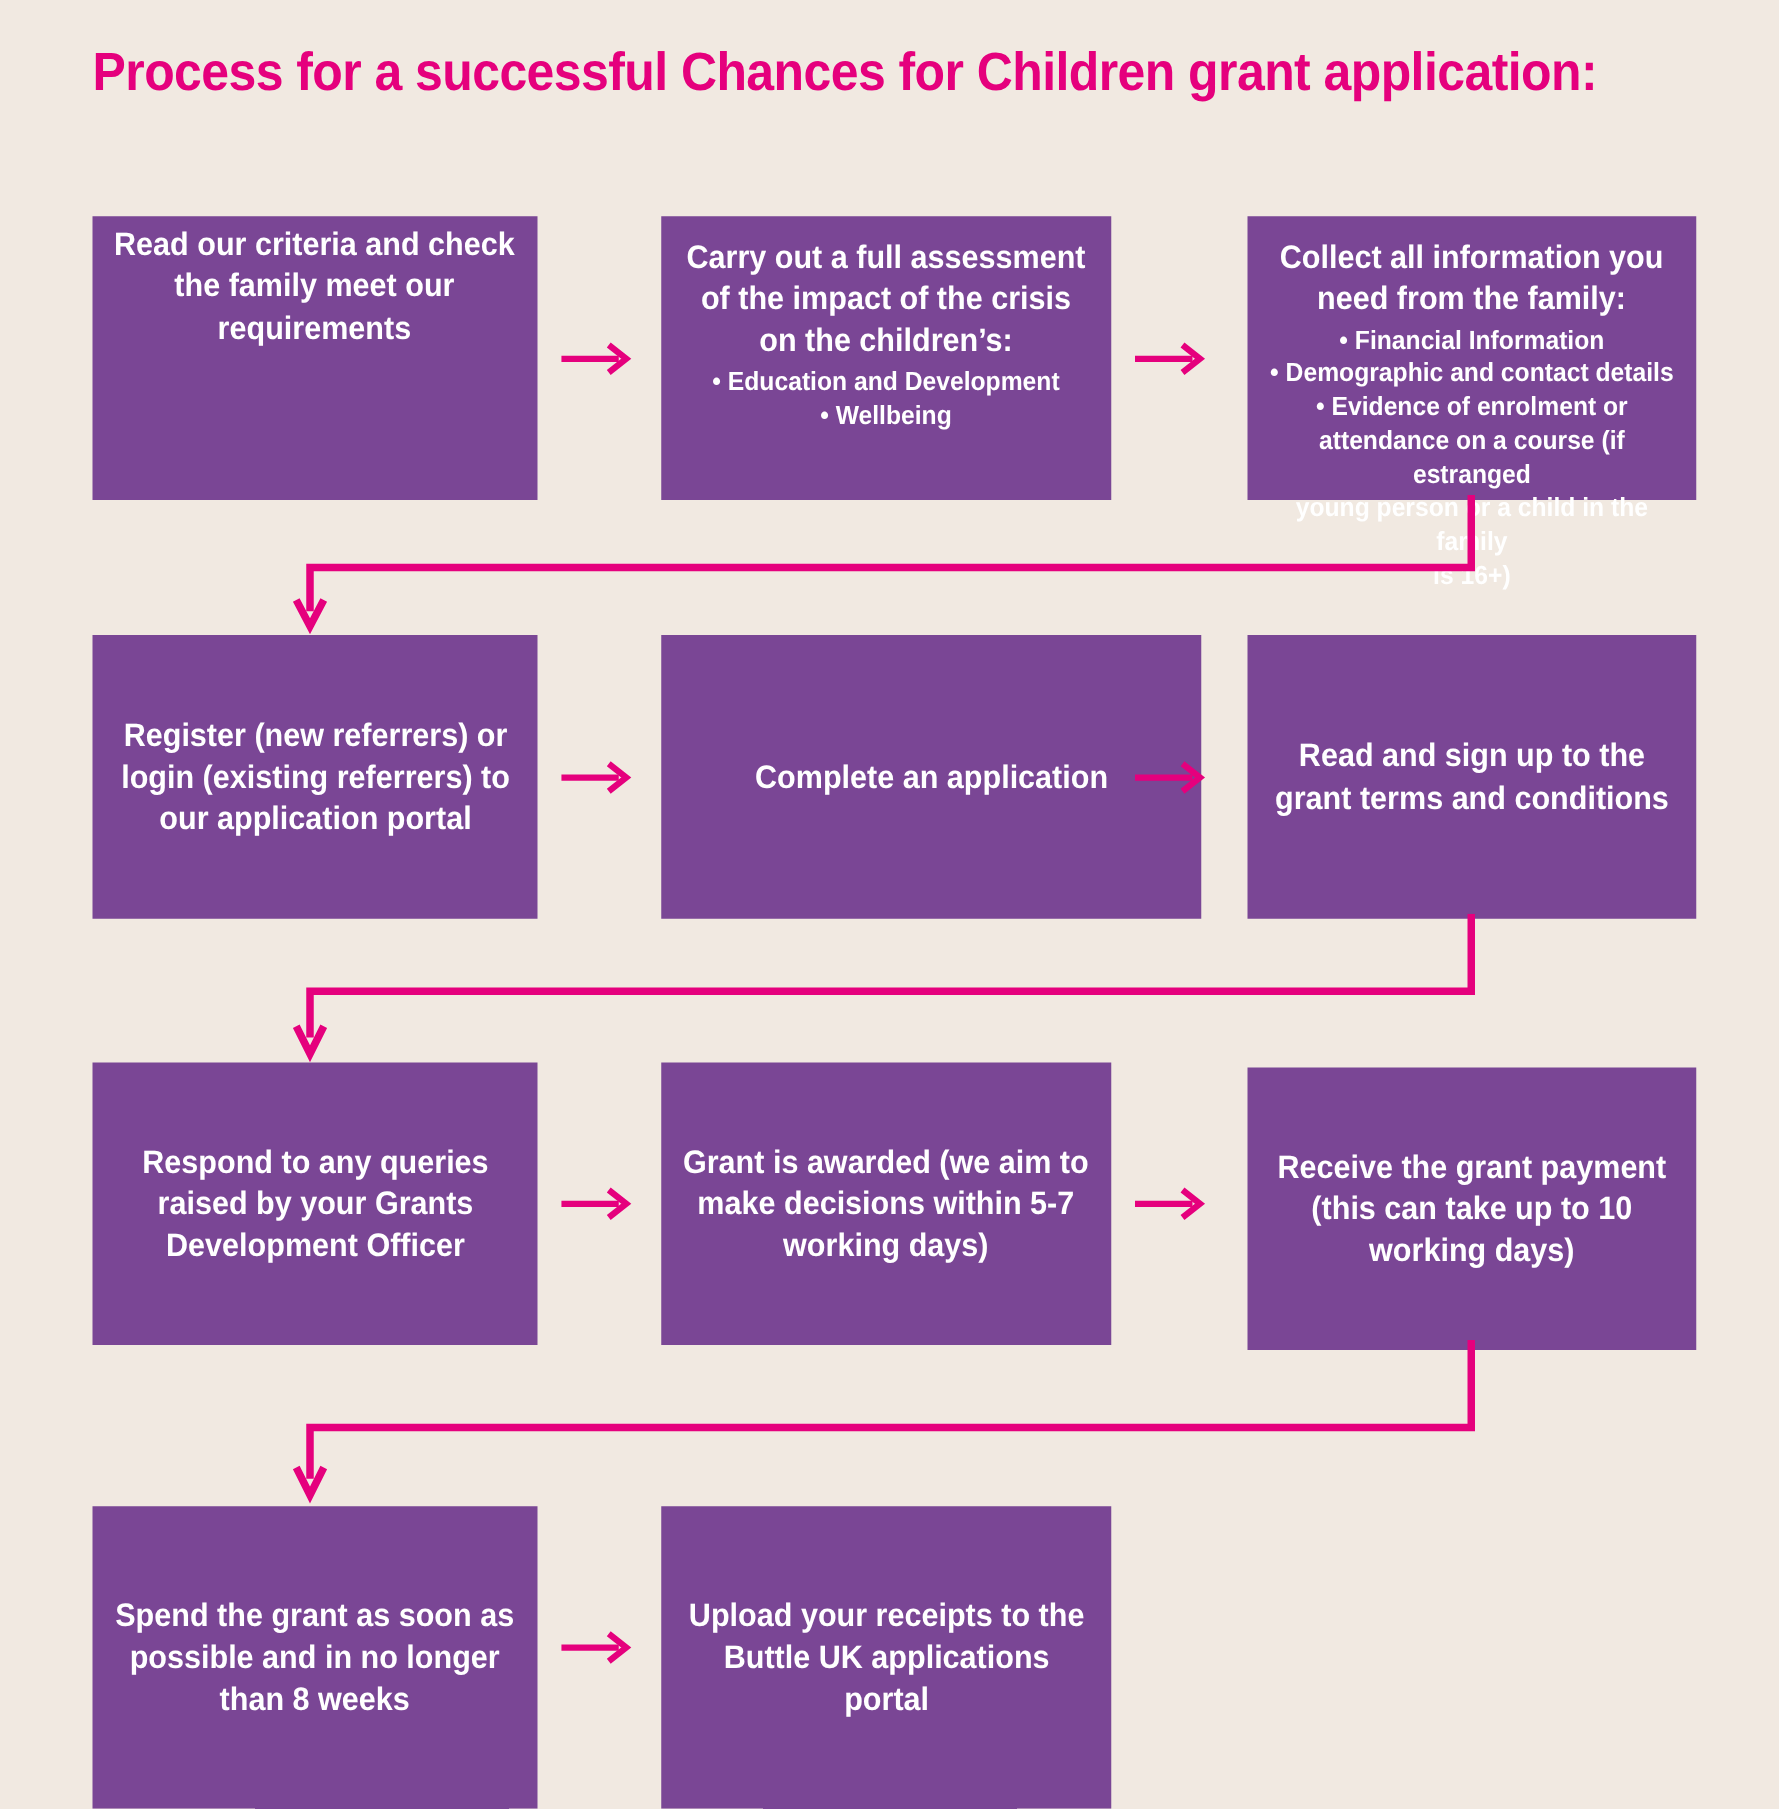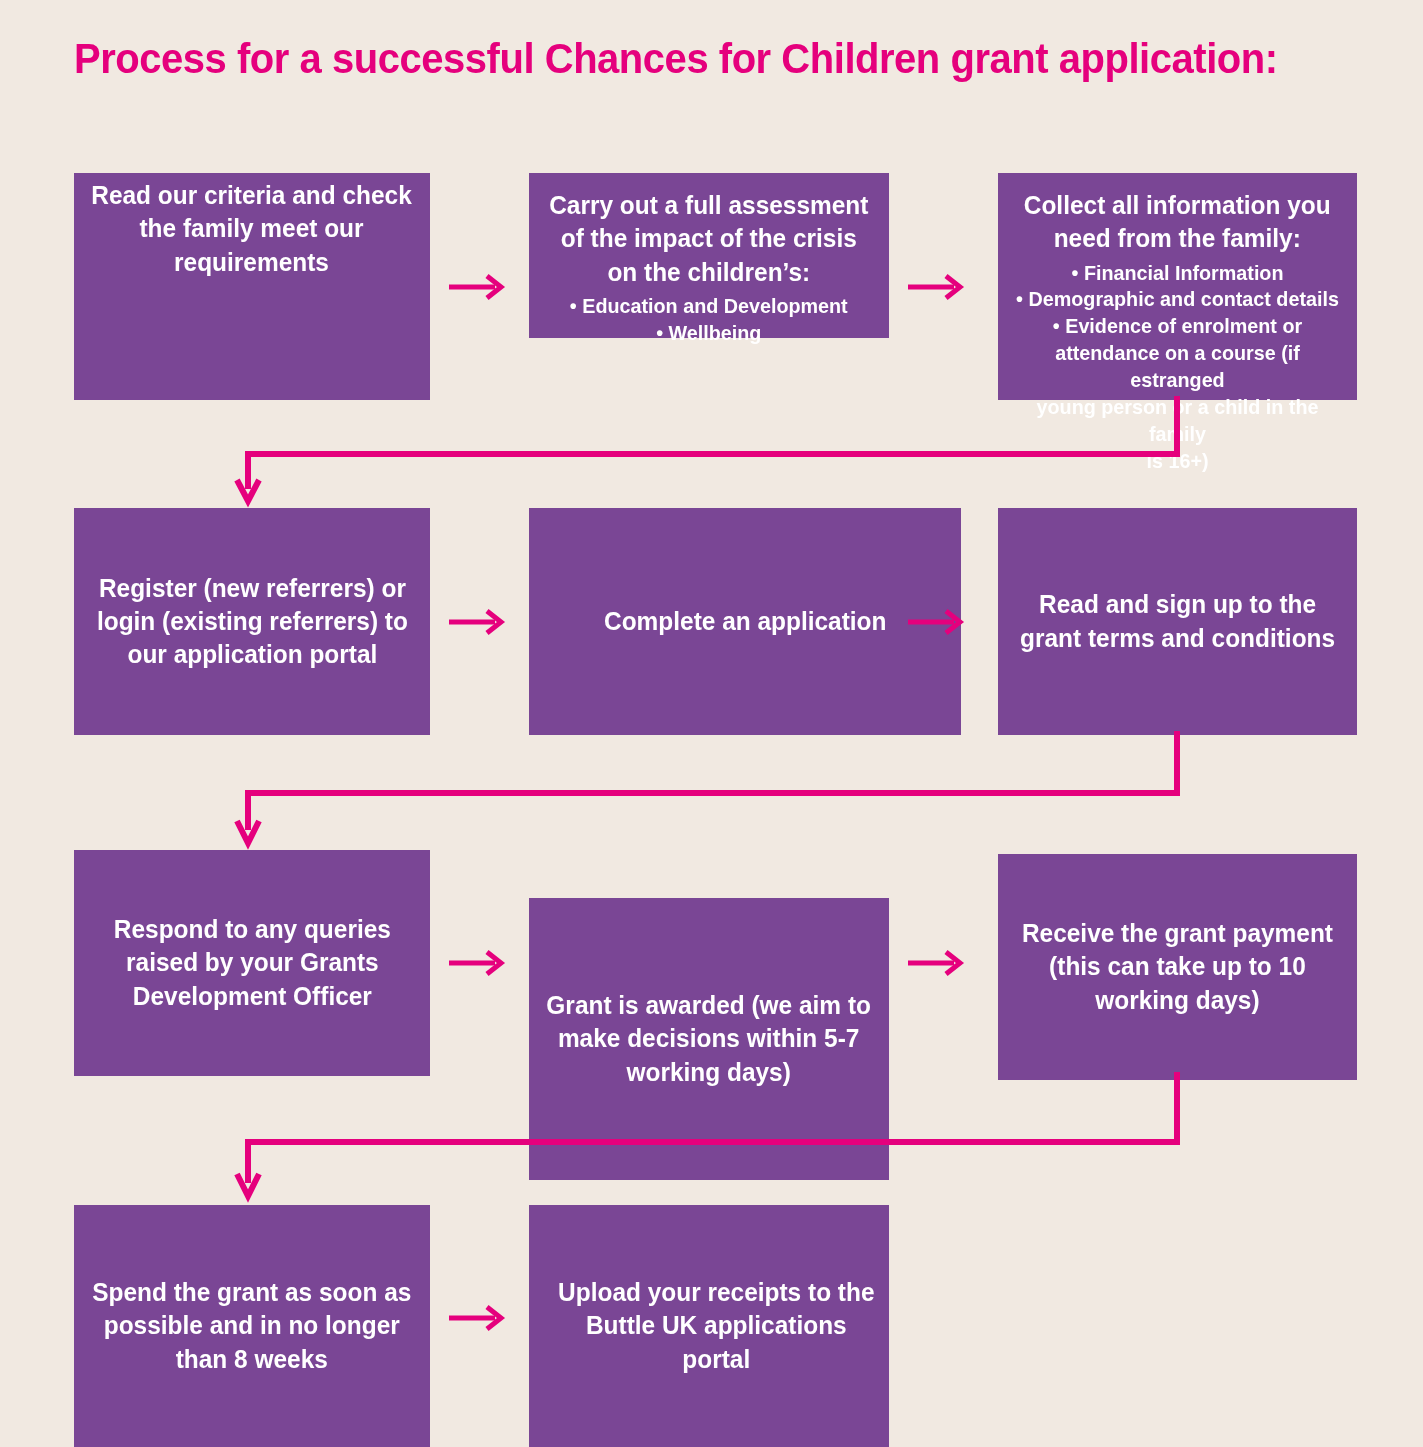--- a/index.html
+++ b/index.html
@@ -55,33 +55,33 @@
     transform:scaleX(0.94);
     transform-origin:center center;
     white-space:pre-line;
     margin-top:4px;
   }
   .box.top-align{ justify-content:flex-start; padding-top:16px; }
   .box.up-shift{ justify-content:flex-start; }
 
   
   #box-r1c1{ left:74px;  top:173px; width:356px; height:227px; }
-  #box-r1c2{ left:529px; top:173px; width:360px; height:165px; }
+  #box-r1c2{ left:529px; top:173px; width:360px; height:227px; }
   #box-r1c3{ left:998px; top:173px; width:359px; height:227px; }
   
   #box-r2c1{ left:74px;  top:508px; width:356px; height:227px; }
   #box-r2c2{ left:529px; top:508px; width:432px; height:227px; }
   #box-r2c3{ left:998px; top:508px; width:359px; height:227px; }
   
   #box-r3c1{ left:74px;  top:850px; width:356px; height:226px; }
-  #box-r3c2{ left:529px; top:850px; width:360px; height:282px;margin-top:48px; }
+  #box-r3c2{ left:529px; top:850px; width:360px; height:226px; }
   #box-r3c3{ left:998px; top:854px; width:359px; height:226px; }
   
   #box-r4c1{ left:74px;  top:1205px; width:356px; height:242px;align-items:center; }
-  #box-r4c2{ left:529px; top:1205px; width:360px; height:242px;align-items:flex-end; }
+  #box-r4c2{ left:529px; top:1205px; width:360px; height:242px; }
 
   
   .harrow{ position:absolute; width:60px; height:30px; }
   #ar-r1-12{ left:449px;  top:272px; }
   #ar-r1-23{ left:908px;  top:272px; }
   #ar-r2-12{ left:449px;  top:607px; }
   #ar-r2-23{ left:908px;  top:607px; }
   #ar-r3-12{ left:449px;  top:948px; }
   #ar-r3-23{ left:908px;  top:948px; }
   #ar-r4-12{ left:449px;  top:1303px; }

